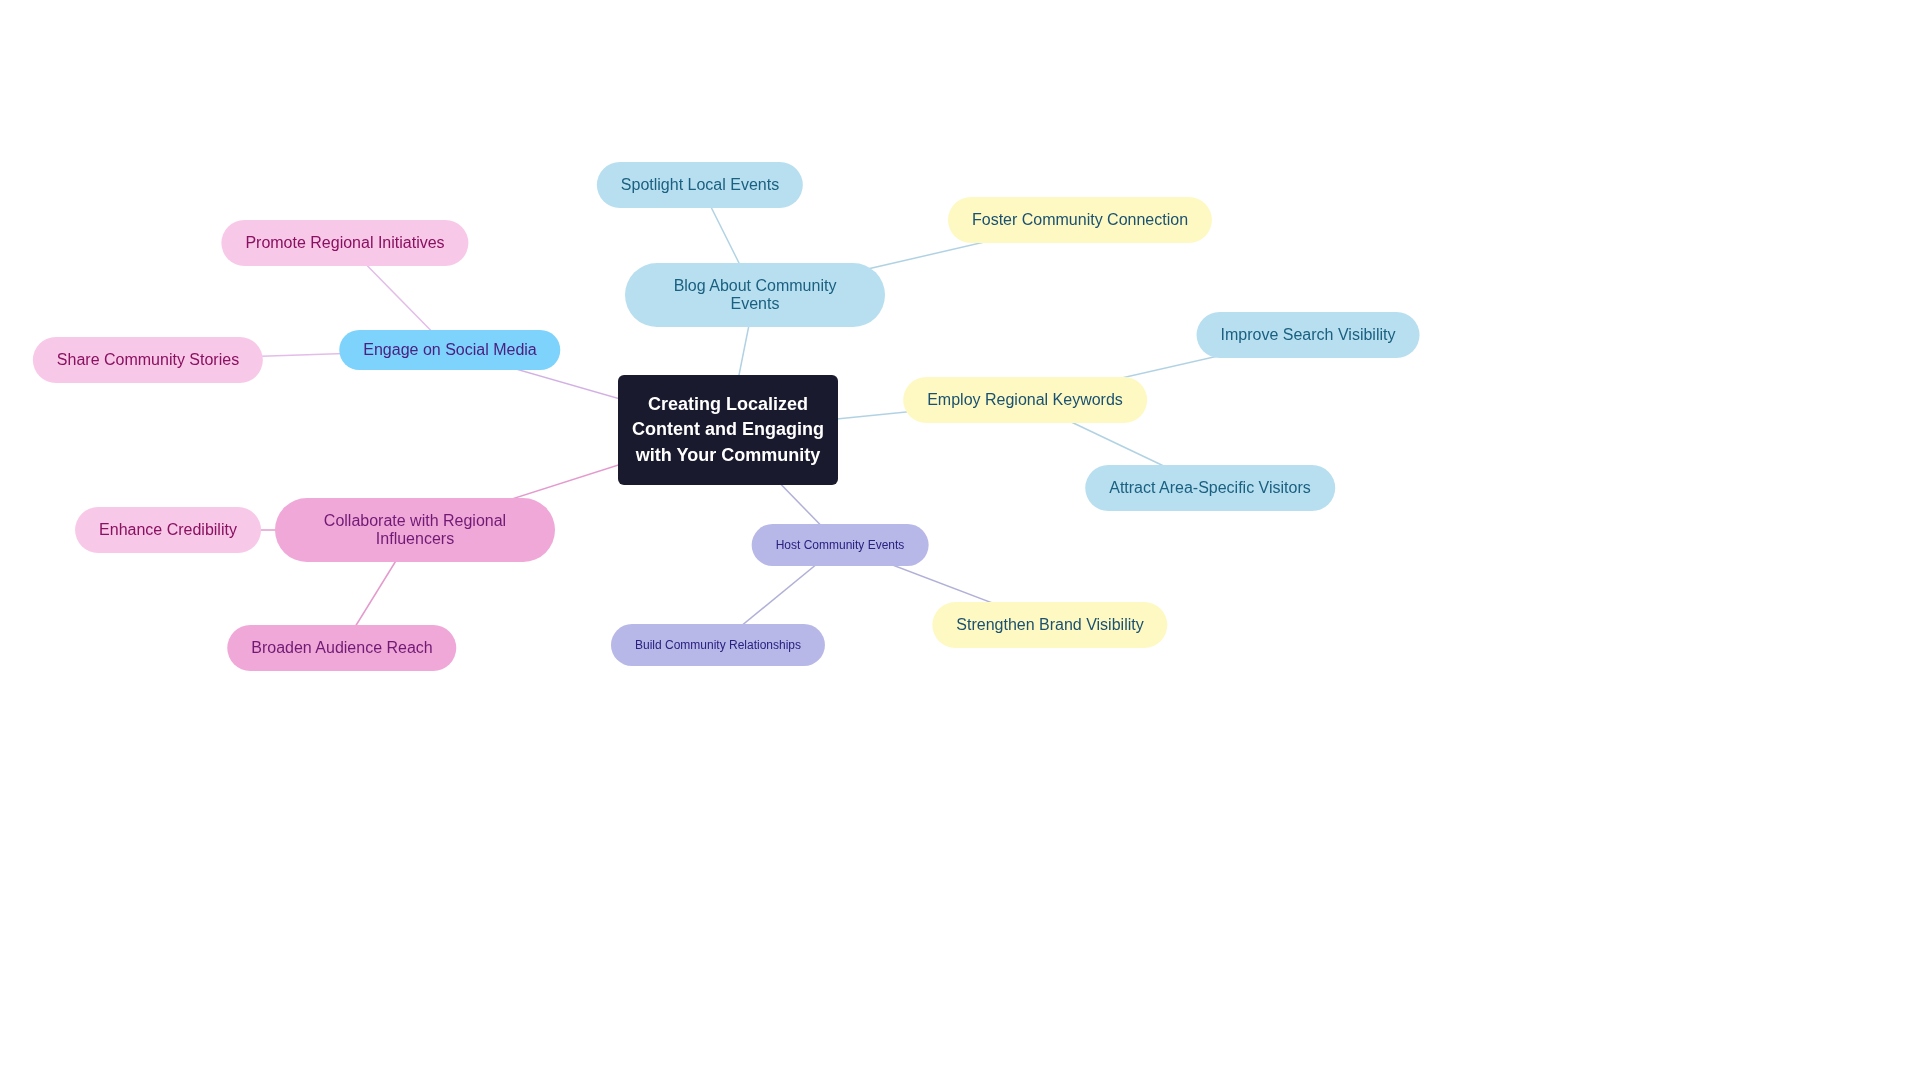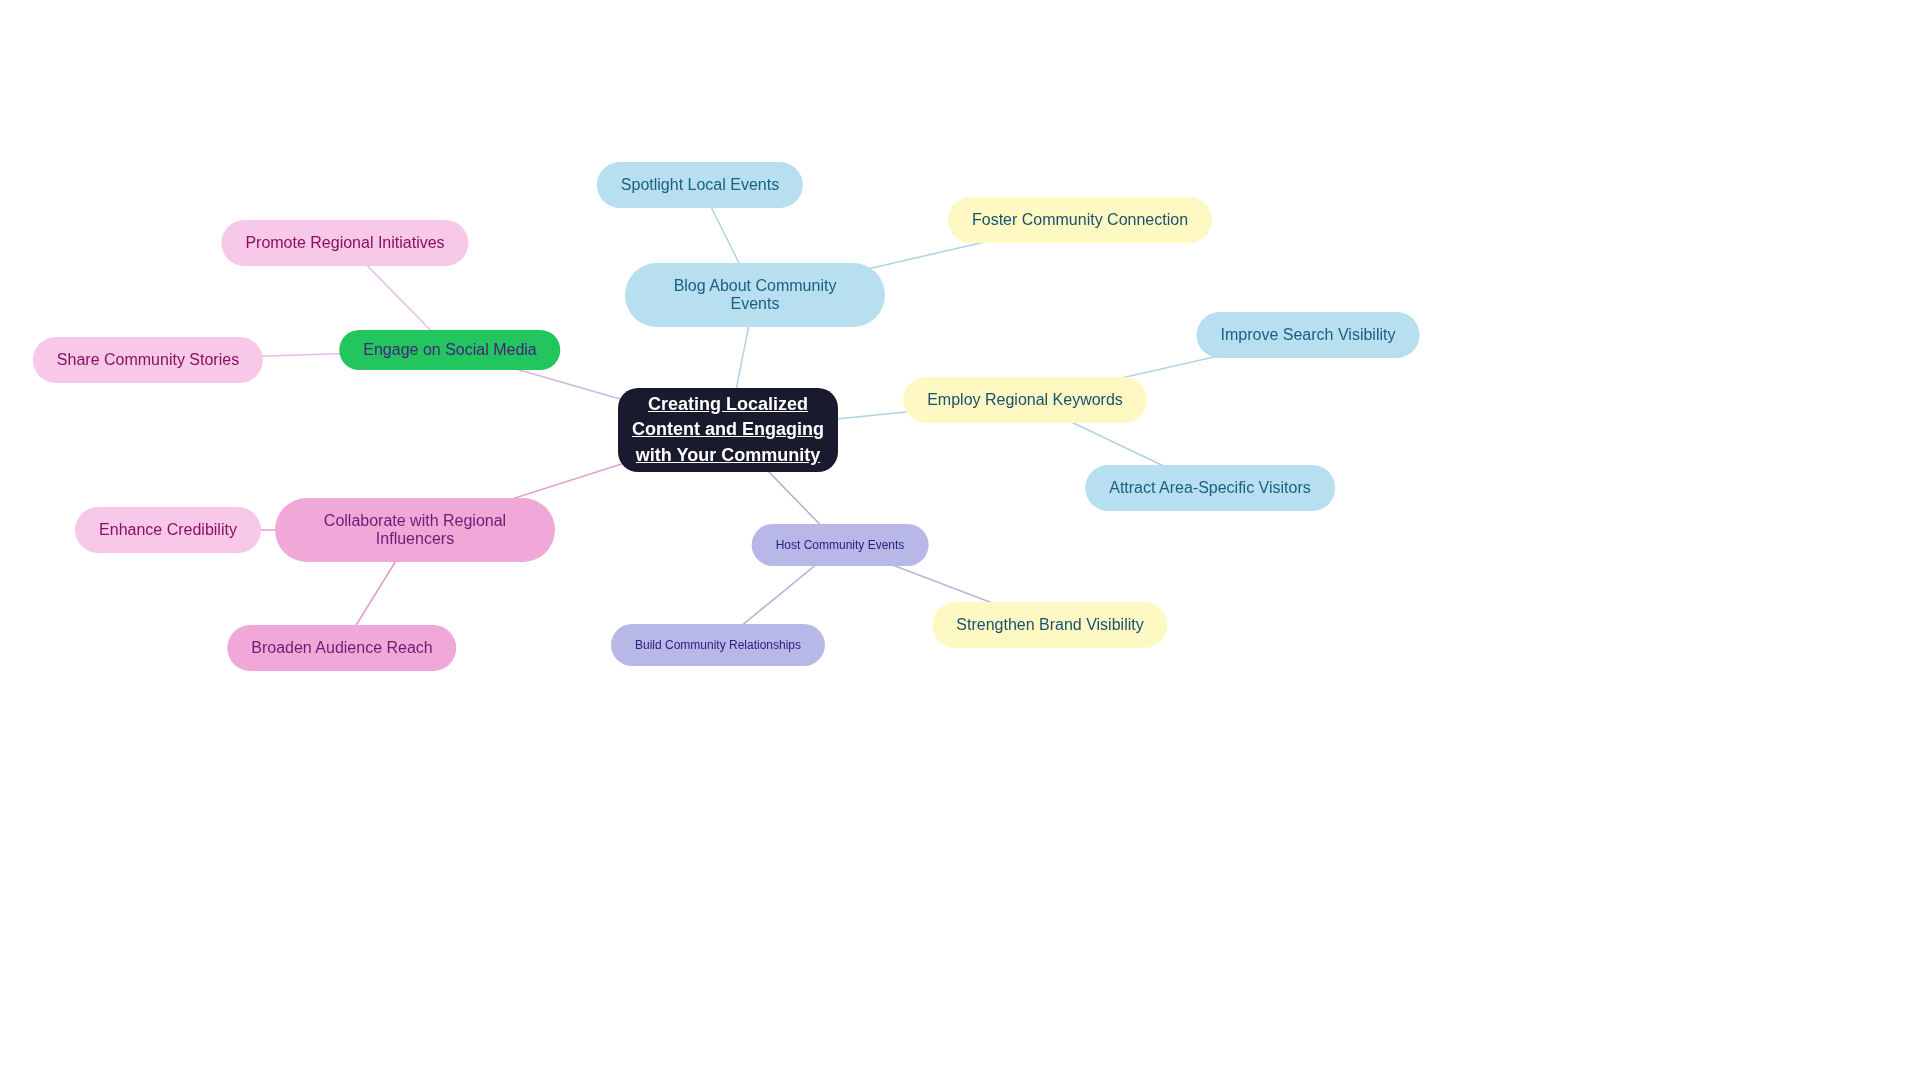--- a/index.html
+++ b/index.html
@@ -33,43 +33,42 @@
       font-weight: 500;
       cursor: pointer;
       transform: translate(-50%, -50%);
     }
     .node-center {
       background: #1a1a2e;
       color: #ffffff;
       font-size: 18px;
       font-weight: 600;
       width: 220px;
-      height: 84px;
+      height: 110px;
       line-height: 1.4;
-      border-radius: 20px;
-      text-decoration: underline;
+      border-radius: 6px;
     }
     .node-blue {
       background: #b8dff0;
       color: #1a6080;
       font-size: 16px;
       padding: 14px 24px;
       min-width: 160px;
       max-width: 260px;
     }
     .node-blue-dark {
       background: #fef9c3;
       color: #1a5070;
       font-size: 16px;
       padding: 14px 24px;
       min-width: 160px;
       max-width: 280px;
     }
     .node-purple {
-      background: #22c55e;
+      background: #7dd3fc;
       color: #4a2080;
       font-size: 16px;
       padding: 11px 24px;
       min-width: 160px;
       max-width: 280px;
     }
     .node-pink {
       background: #f0a8d8;
       color: #701a75;
       font-size: 16px;

